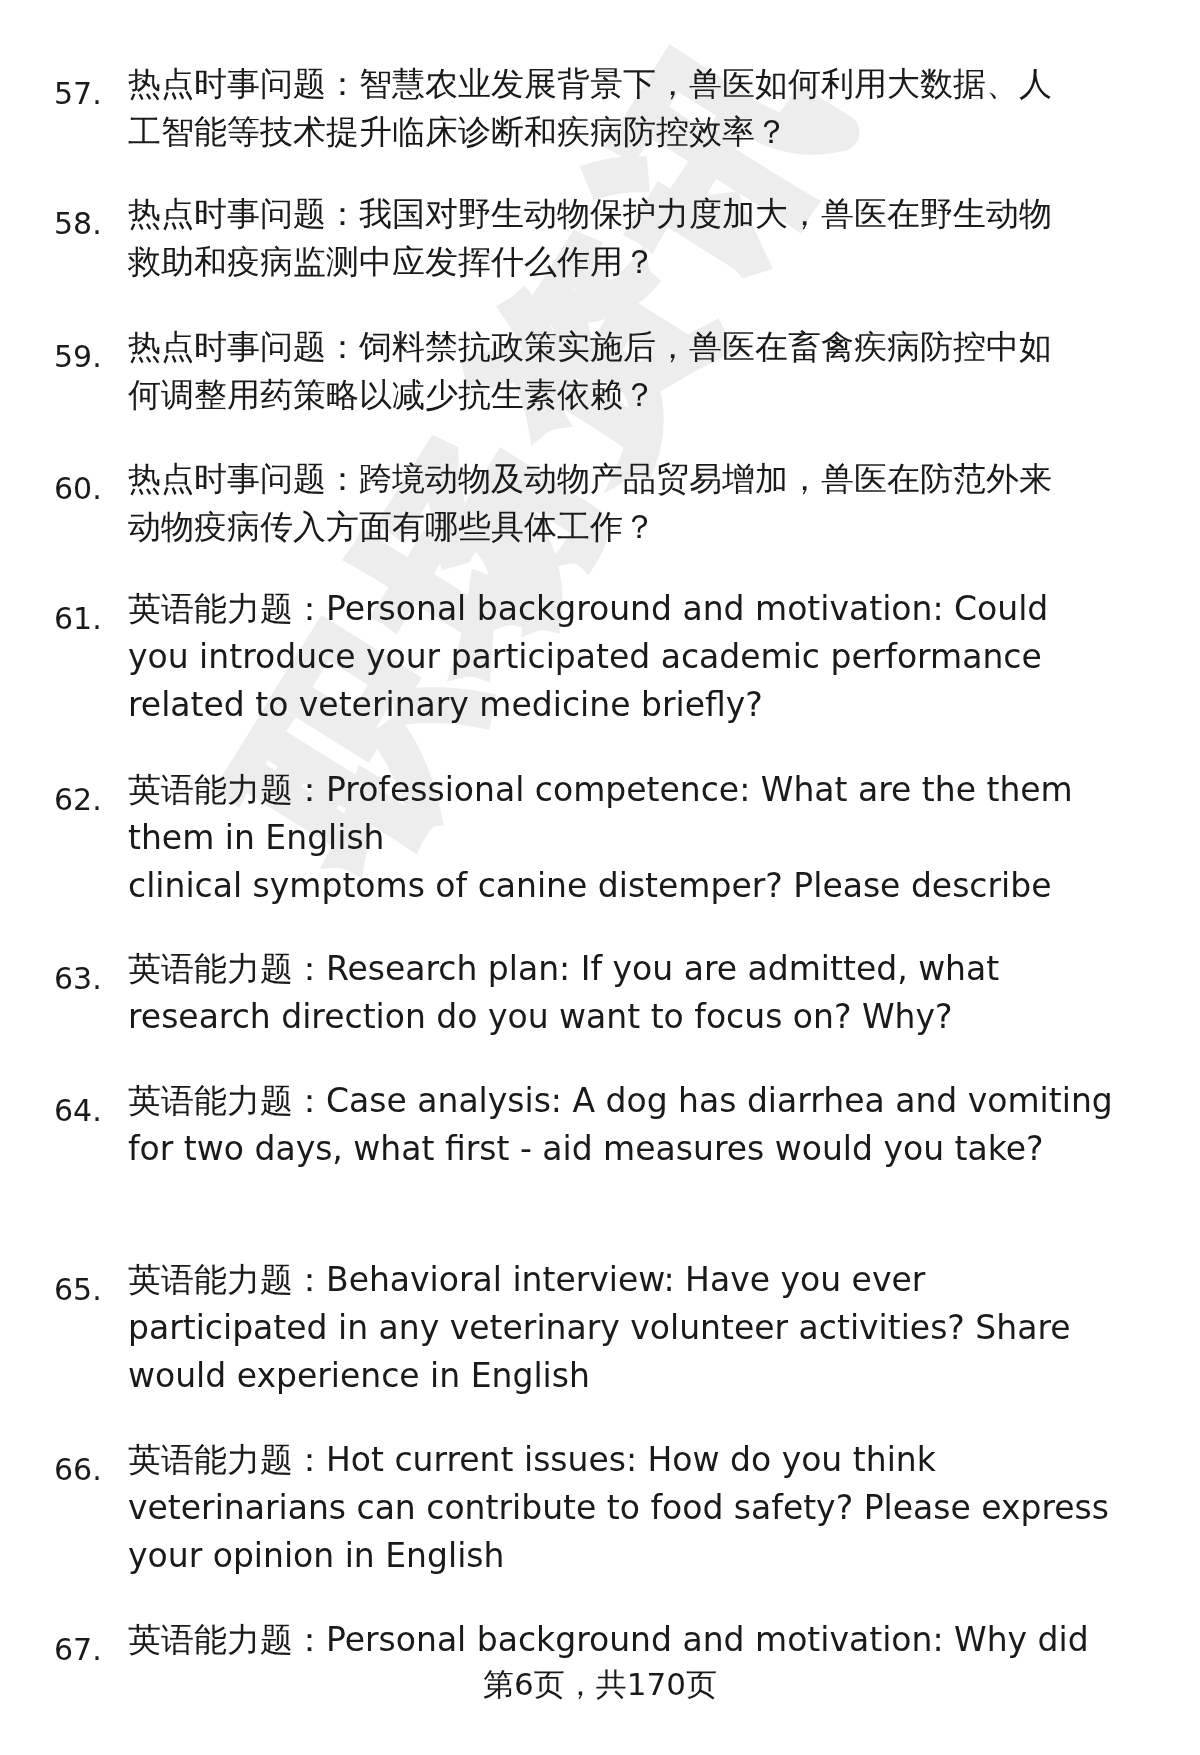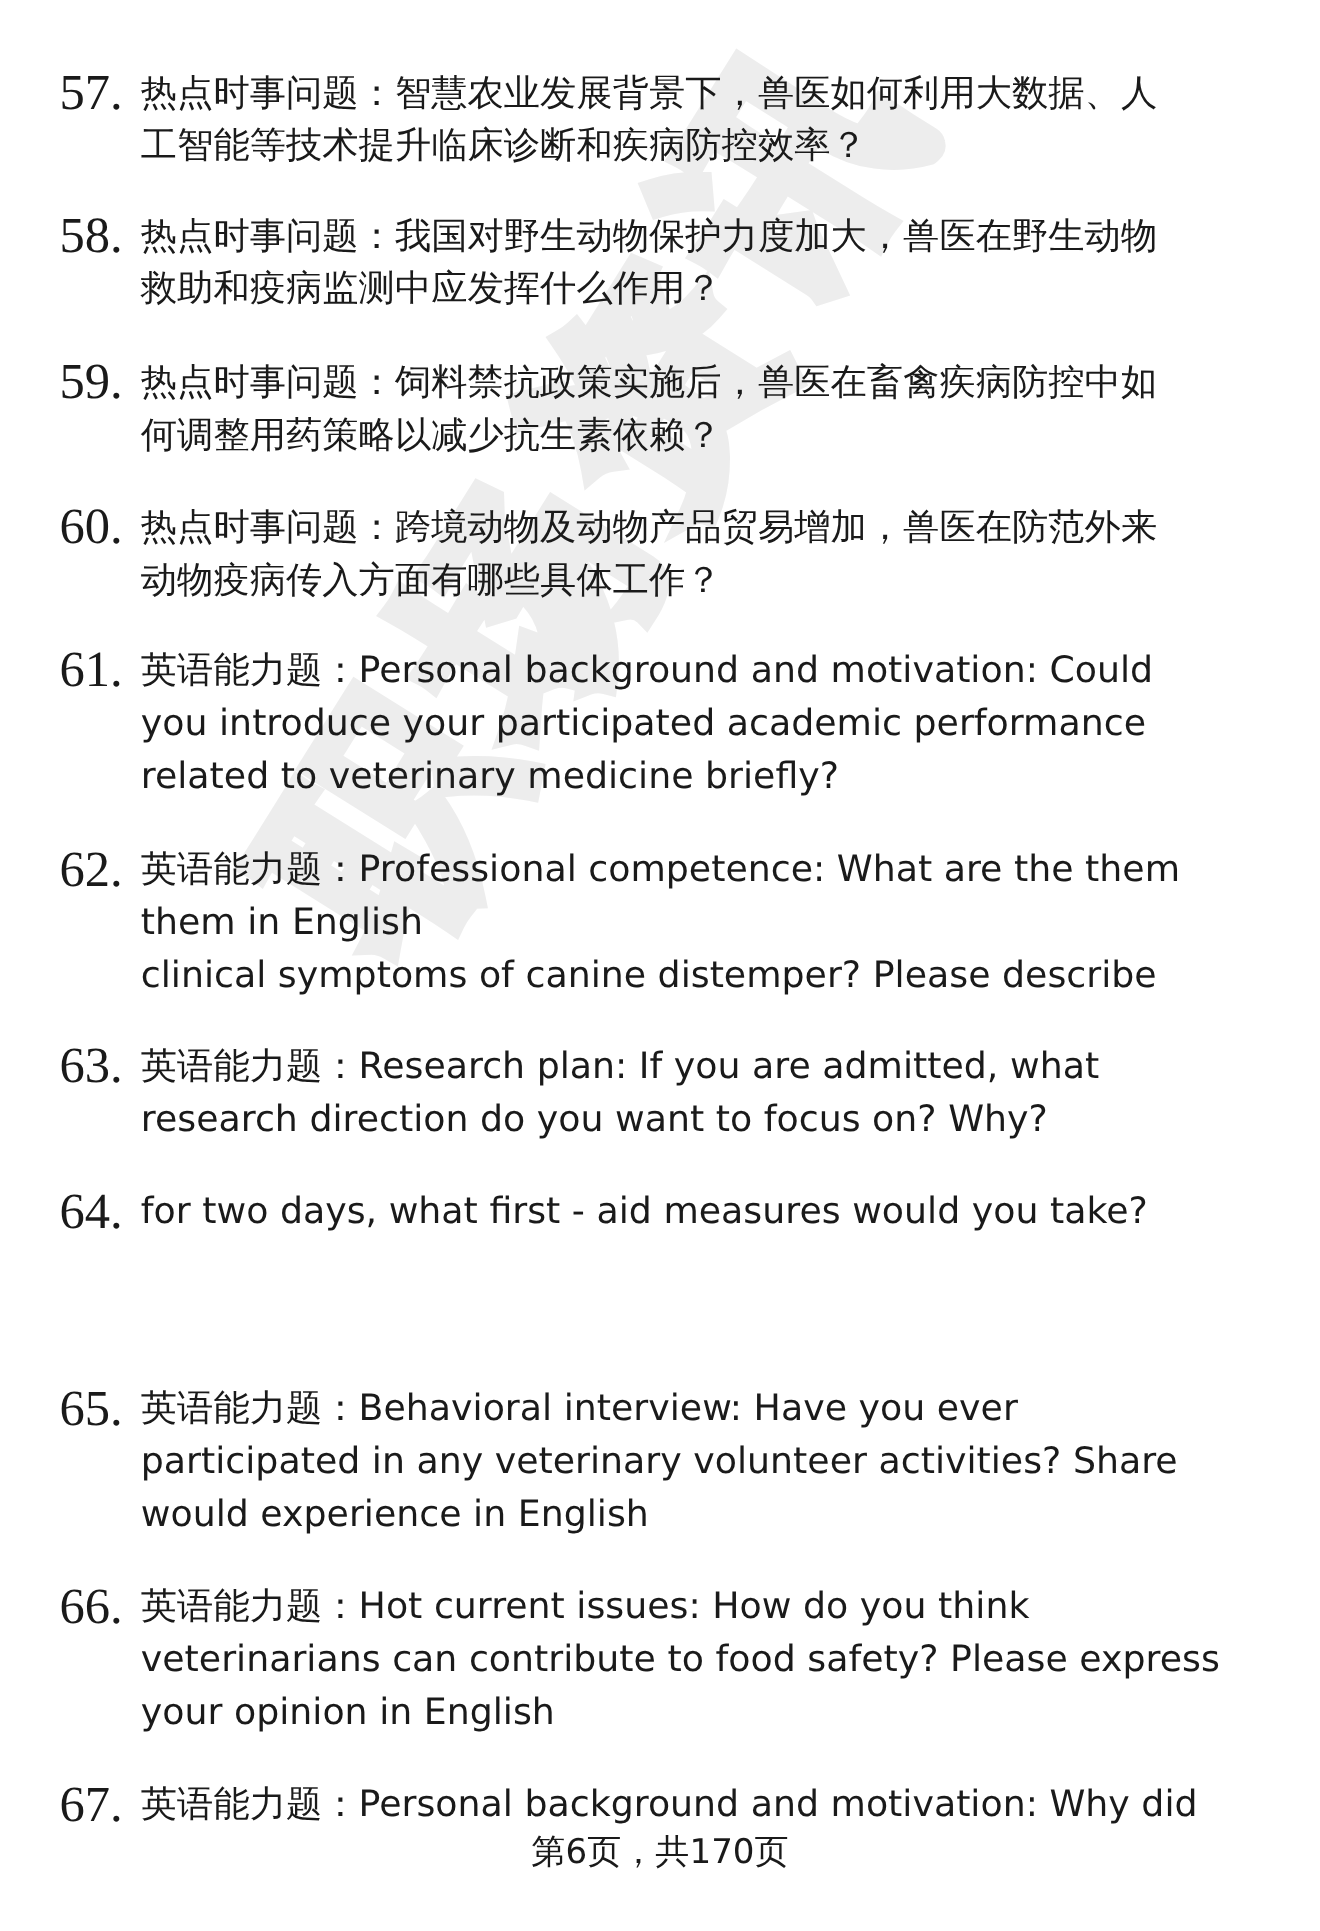--- a/index.html
+++ b/index.html
@@ -40,25 +40,24 @@
       z-index: 1;
     }
     .q {
       position: absolute;
       left: 0;
       width: 1200px;
     }
     .q-num {
       position: absolute;
       left: 54px;
-      top: 0;
-      font-size: 46px;
+      top: 10px;
+      font-size: 30px;
       line-height: 48px;
       white-space: nowrap;
-      font-family: Liberation Serif, serif;
     }
     .q-text {
       position: absolute;
       left: 128px;
       width: 1030px;
       top: 0;
       font-size: 33px;
       line-height: 48px;
     }
     .q-text .line {
@@ -136,20 +135,21 @@
     <span class="q-num">63.</span>
     <div class="q-text">
       <span class="line">英语能力题：Research plan: If you are admitted, what</span>
       <span class="line">research direction do you want to focus on? Why?</span>
     </div>
   </div>
 
   <div class="q" style="top: 1077px;">
     <span class="q-num">64.</span>
     <div class="q-text">
+      <span class="line">英语能力题：Case analysis: A dog has diarrhea and vomiting</span>
       <span class="line">for two days, what first - aid measures would you take?</span>
     </div>
   </div>
 
   <div class="q" style="top: 1256px;">
     <span class="q-num">65.</span>
     <div class="q-text">
       <span class="line">英语能力题：Behavioral interview: Have you ever</span>
       <span class="line">participated in any veterinary volunteer activities? Share</span>
       <span class="line">would experience in English</span>

